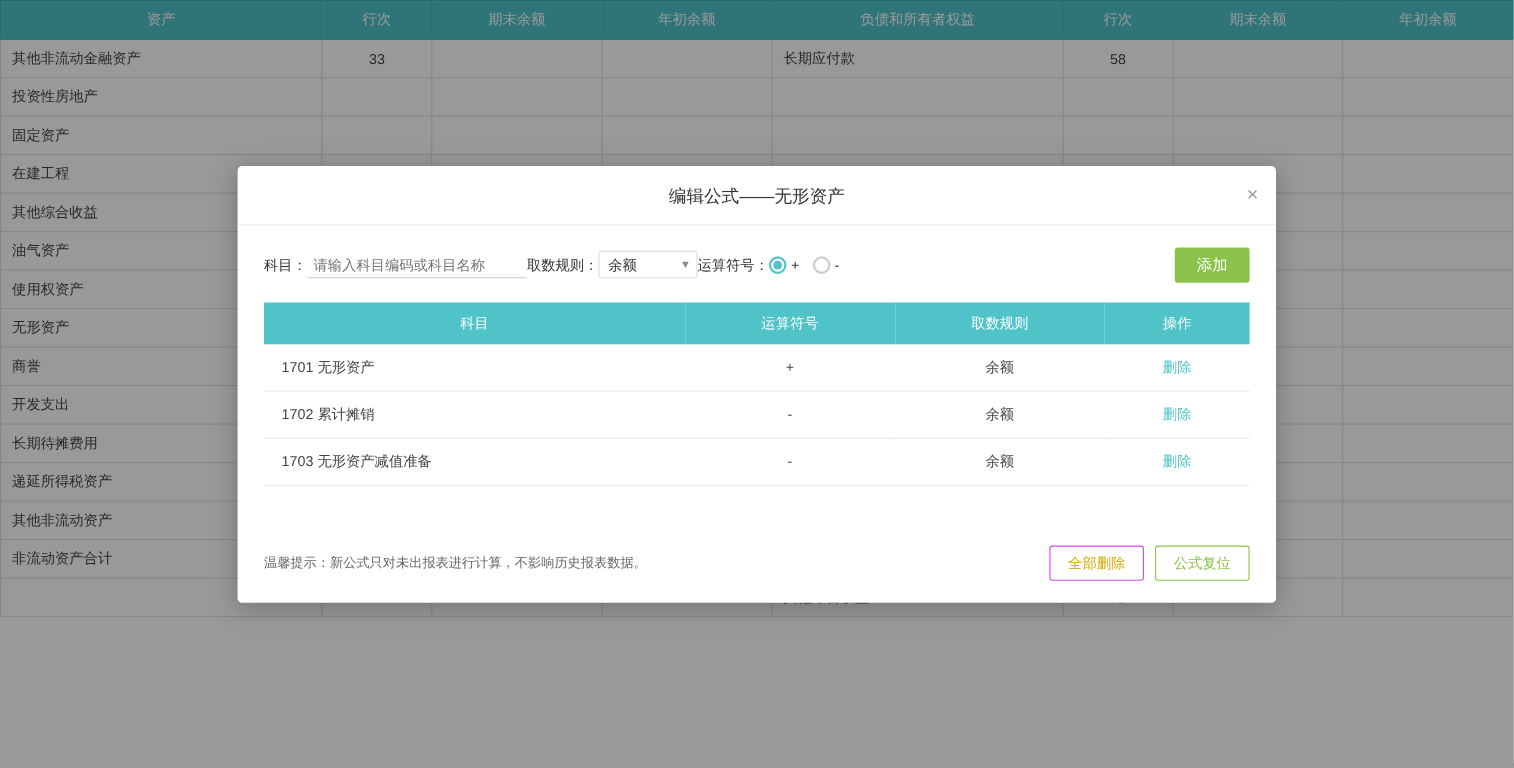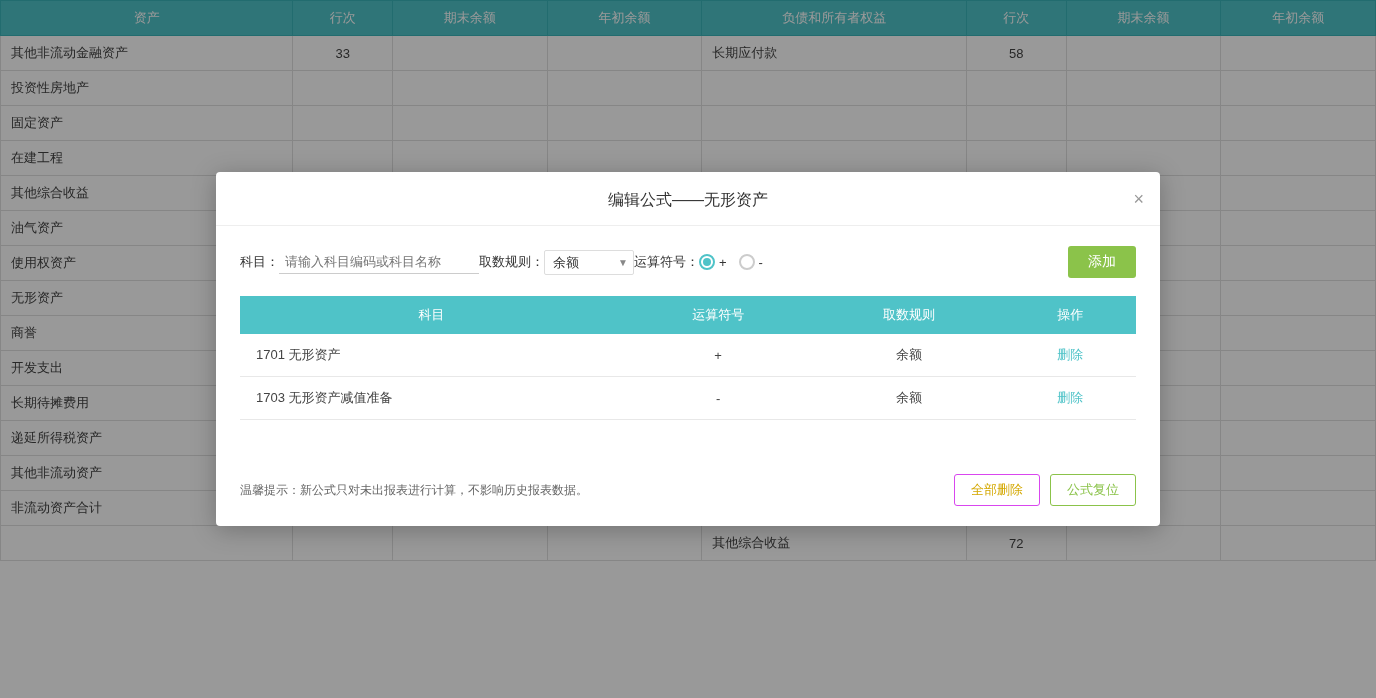--- a/index.html
+++ b/index.html
@@ -497,20 +497,26 @@
             </tr>
         </thead>
         <tbody id="inner-rows">
             <tr>
               <td class="left">1701 无形资产</td>
               <td>+</td>
               <td>余额</td>
               <td><a href="#" class="delete-link">删除</a></td>
             </tr>
             <tr>
+              <td class="left">1702 累计摊销</td>
+              <td>-</td>
+              <td>余额</td>
+              <td><a href="#" class="delete-link">删除</a></td>
+            </tr>
+            <tr>
               <td class="left">1703 无形资产减值准备</td>
               <td>-</td>
               <td>余额</td>
               <td><a href="#" class="delete-link">删除</a></td>
             </tr>
           </tbody>
       </table>
 
     </div>
 

